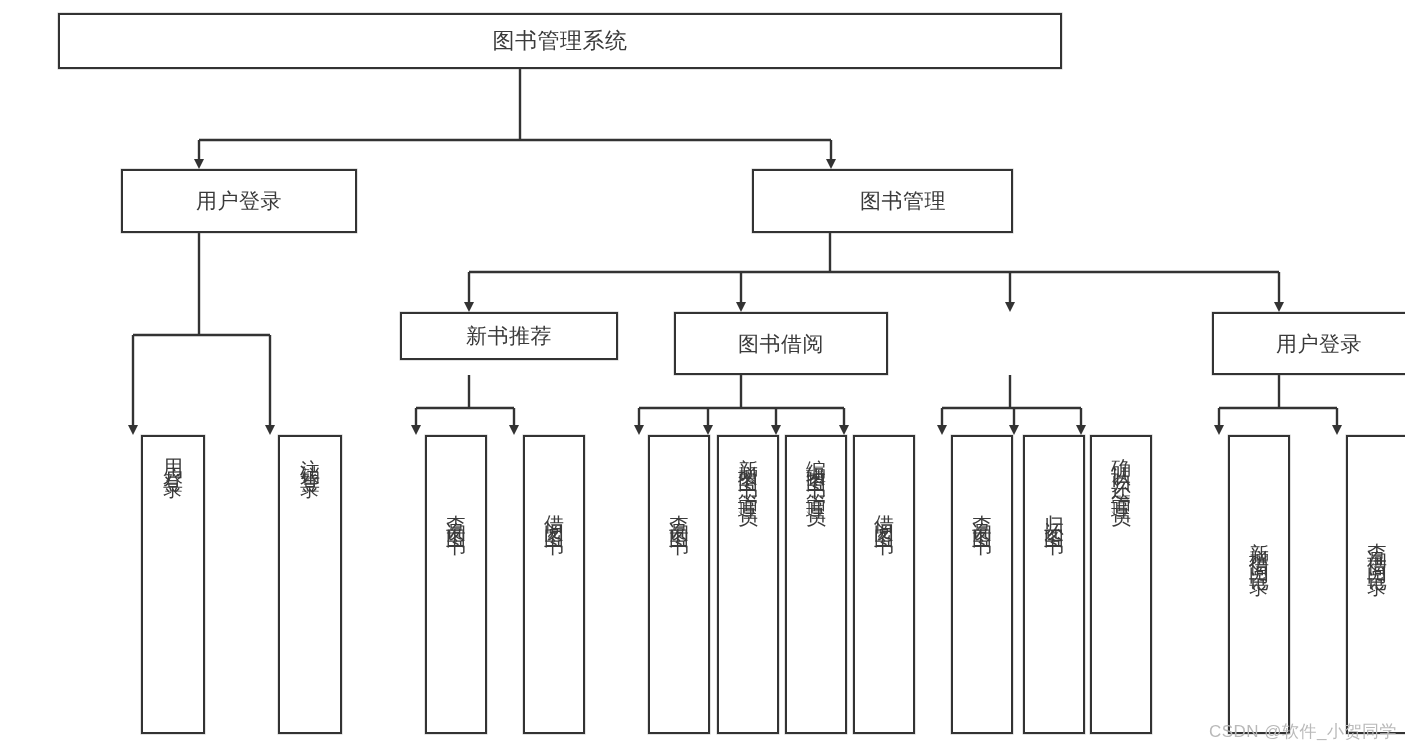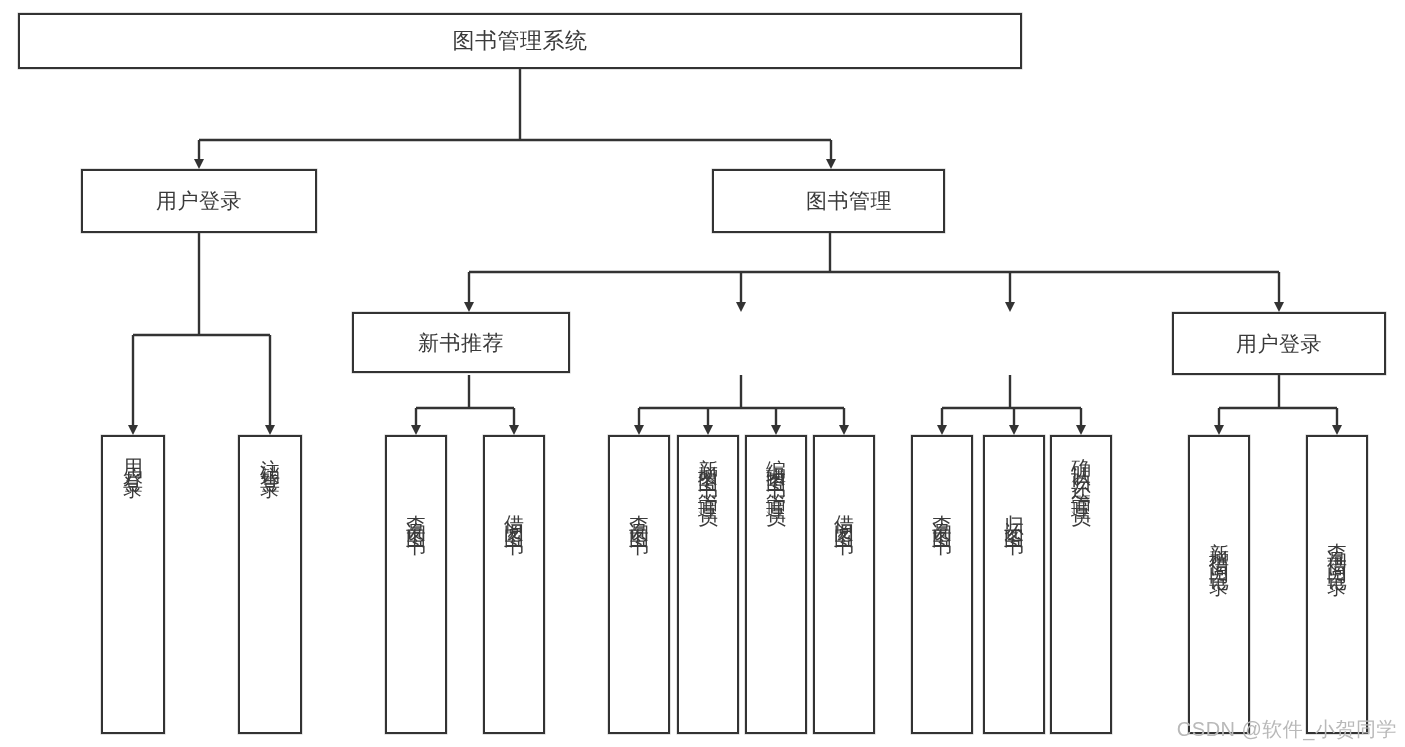--- a/index.html
+++ b/index.html
@@ -28,20 +28,21 @@
   .node {
     position: absolute;
     box-sizing: border-box;
     border: 2px solid #333333;
     background: #ffffff;
     display: flex;
     align-items: center;
     justify-content: center;
     color: #3a3a3a;
     box-shadow: 0 0 0 0.5px rgba(90,90,90,0.35);
+    margin-left: 40px;
   }
   .node-label {
     color: #3a3a3a;
     letter-spacing: 0.5px;
     white-space: pre;
   }
   .node.horizontal .node-label {
     font-size: 21px;
     line-height: 1.1;
   }
@@ -63,21 +64,21 @@
   .node.vertical.mid .node-label {
     margin-top: 56px;
   }
   .node.vertical.mid2 .node-label {
     margin-top: 84px;
   }
   #watermark {
     position: absolute;
     right: 8px;
     bottom: 4px;
-    font-size: 20px;
+    font-size: 17px;
     color: #b9b9b9;
     letter-spacing: 0.5px;
     white-space: nowrap;
   }
 </style>
 </head>
 <body>
 
 <div id="diagram-canvas">
 
@@ -131,26 +132,29 @@
     </g>
   </svg>
 
   <div class="node root horizontal" style="left:18px; top:13px; width:1004px; height:56px;">
     <span class="node-label">图书管理系统</span>
   </div>
 
   <div class="node horizontal" style="left:81px; top:169px; width:236px; height:64px;">
     <span class="node-label">用户登录</span>
   </div>
-  <div class="node horizontal" style="left:712px; top:169px; width:233px; height:64px;padding-left:41px;">
+  <div class="node horizontal" style="left:712px; top:169px; width:261px; height:64px;padding-left:41px;">
     <span class="node-label">图书管理</span>
   </div>
 
-  <div class="node horizontal" style="left:352px; top:312px; width:218px; height:61px;">
+  <div class="node horizontal" style="left:360px; top:312px; width:218px; height:48px;">
     <span class="node-label">新书推荐</span>
+  </div>
+  <div class="node horizontal" style="left:634px; top:312px; width:214px; height:63px;">
+    <span class="node-label">图书借阅</span>
   </div>
   <div class="node horizontal" style="left:1172px; top:312px; width:214px; height:63px;">
     <span class="node-label">用户登录</span>
   </div>
 
   <div class="node vertical top" style="left:101px; top:435px; width:64px; height:299px;">
     <span class="node-label">用户登录</span>
   </div>
   <div class="node vertical top" style="left:238px; top:435px; width:64px; height:299px;">
     <span class="node-label">注销登录</span>

